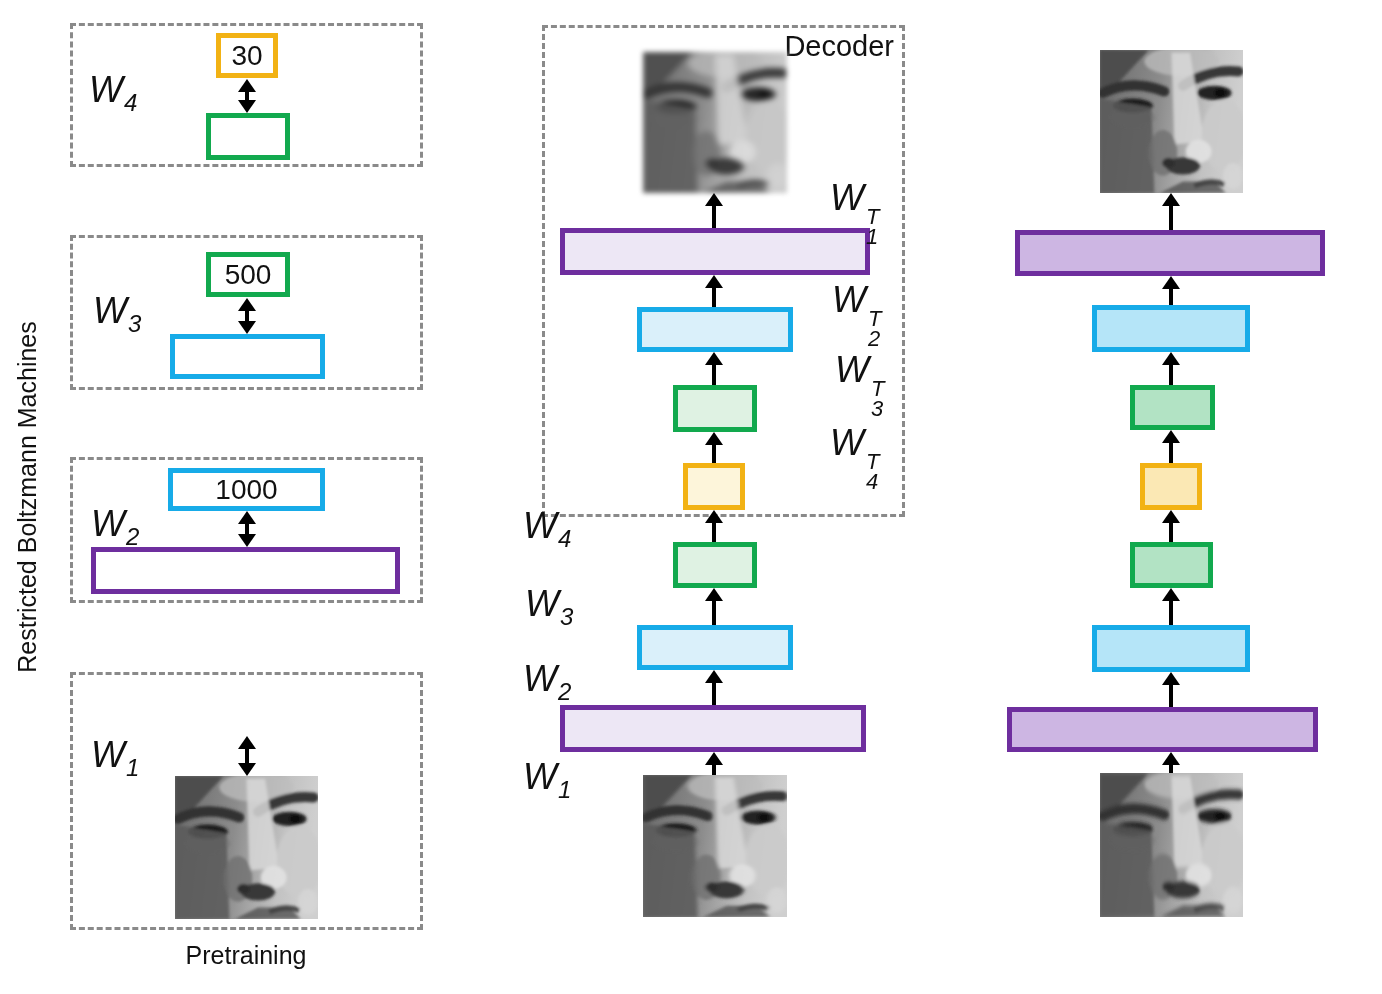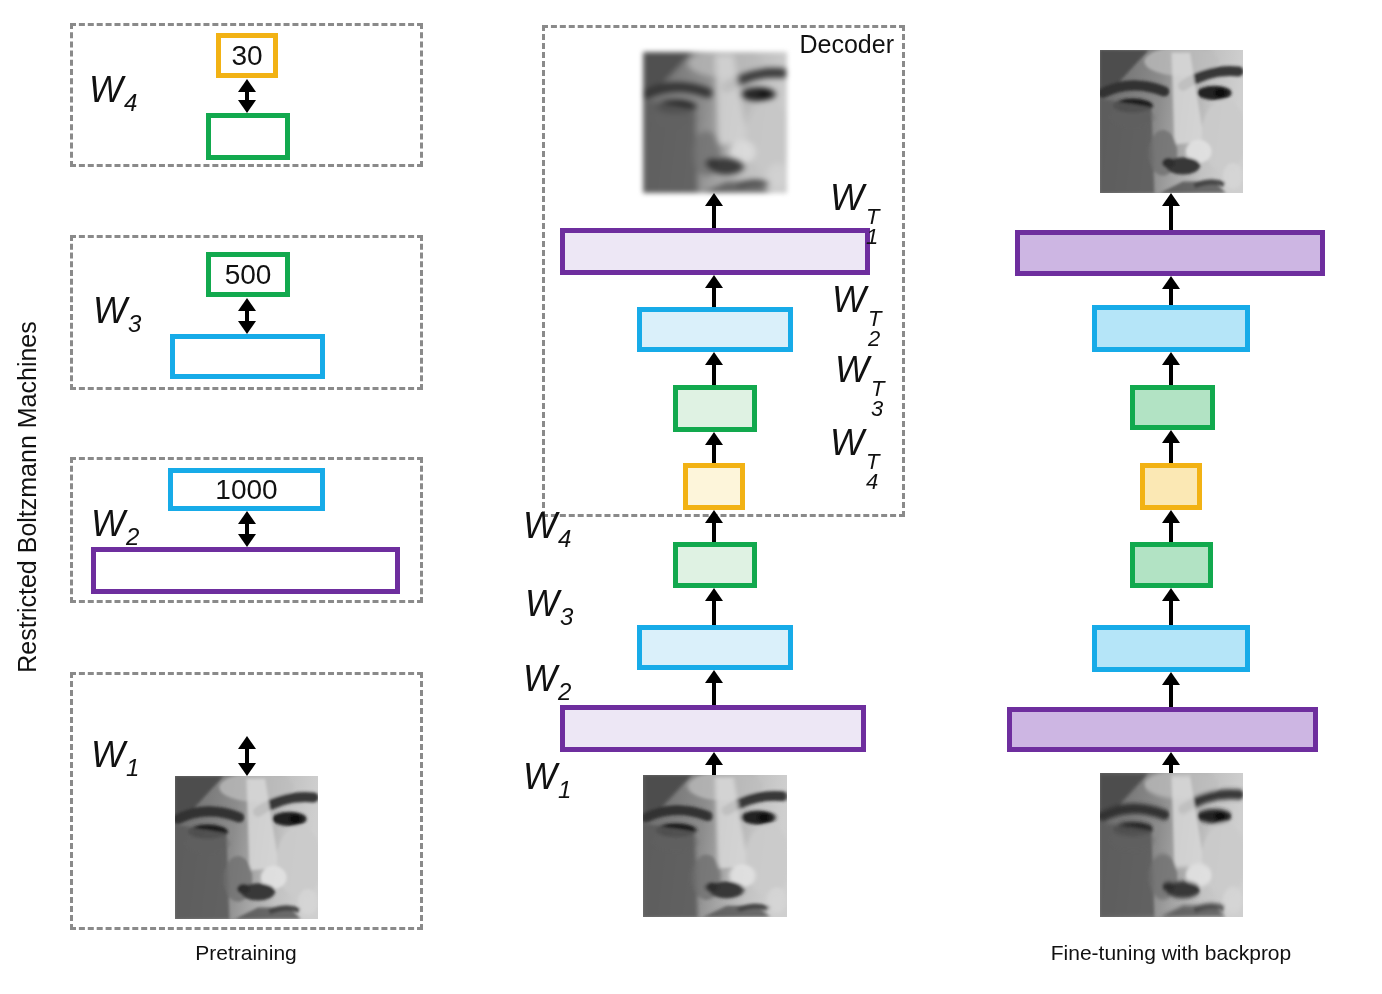--- a/index.html
+++ b/index.html
@@ -19,22 +19,22 @@
   .b-blue{border-color:var(--blue);} .b-purple{border-color:var(--purple);}
   .f-gold-l{background:var(--gold-l);} .f-green-l{background:var(--green-l);}
   .f-blue-l{background:var(--blue-l);} .f-purple-l{background:var(--purple-l);}
   .f-gold-m{background:var(--gold-m);} .f-green-m{background:var(--green-m);}
   .f-blue-m{background:var(--blue-m);} .f-purple-m{background:var(--purple-m);}
   .wlab{position:absolute;font-family:Liberation Sans, sans-serif;font-style:italic;
         font-size:36px;line-height:1;white-space:nowrap;}
   .wlab sub{font-size:24px;font-style:italic;vertical-align:-9px;margin-left:1px;}
   .ts{display:inline-flex;flex-direction:column;align-items:flex-start;
       font-size:22px;line-height:.92;margin-left:2px;vertical-align:-14px;}
-  .caption{position:absolute;transform:translateX(-50%);font-size:21px;white-space:nowrap;}
-  .zonelab{position:absolute;font-size:25px;white-space:nowrap;}
+  .caption{position:absolute;transform:translateX(-50%);font-size:25px;white-space:nowrap;}
+  .zonelab{position:absolute;font-size:29px;white-space:nowrap;}
   .sidelab{position:absolute;left:27px;top:497px;transform:translate(-50%,-50%) rotate(-90deg);
            font-size:25px;white-space:nowrap;}
   .arrow{position:absolute;width:18px;}
   .arrow .st{position:absolute;left:50%;transform:translateX(-50%);width:4px;background:#000;
              top:11px;bottom:0;}
   .arrow .hd{position:absolute;left:50%;transform:translateX(-50%);top:0;width:0;height:0;
              border-left:9px solid transparent;border-right:9px solid transparent;
              border-bottom:13px solid #000;}
   .darrow .st{top:11px;bottom:11px;}
   .darrow .hd2{position:absolute;left:50%;transform:translateX(-50%);bottom:0;width:0;height:0;
@@ -248,15 +248,14 @@
     </div>
   <div class="node b-purple f-purple-m" style="left:1007px;top:707px;width:311px;height:45px;"></div>
   <div class="arrow" style="left:1162px;top:752px;height:21px;">
       <span class="hd"></span>
       <span class="st"></span>
     </div>
   <svg class="face" style="left:1100px;top:773px;width:143px;height:144px;" viewBox="0 0 100 100" preserveAspectRatio="none">
       <use href="#face-sym"></use>
     </svg>
 
-  <div class="caption" style="left:1171px;top:941px;">Fine-tuning with backprop</div>
 
 </div>
 
 </body></html>

